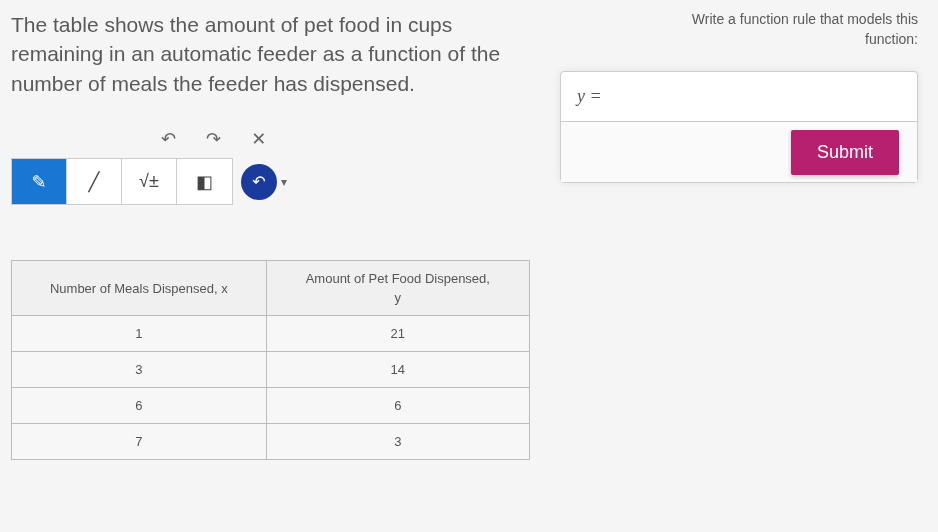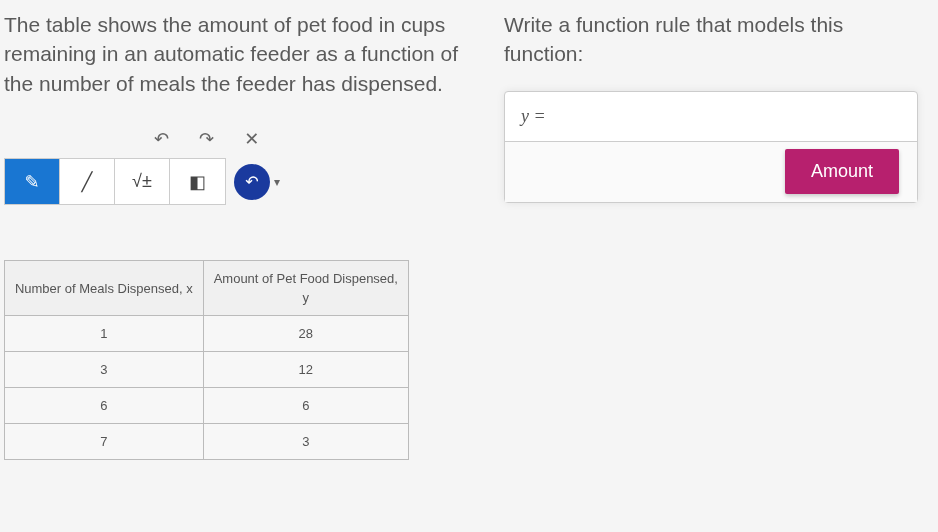--- a/index.html
+++ b/index.html
@@ -7,21 +7,21 @@
       width: 938px;
       height: 532px;
       background: #f5f5f5;
       font-family: Arial, sans-serif;
       color: #555;
       overflow: hidden;
       position: relative;
     }
     .container {
       display: flex;
-      padding: 10px 10px 10px 4px;
+      padding: 10px 10px 10px 11px;
       gap: 30px;
       height: 100%;
     }
     .left-col {
       flex: 0 0 470px;
     }
     .right-col {
       flex: 1;
       padding-right: 10px;
     }
@@ -85,21 +85,21 @@
     .ink-arrow {
       color: #666;
       font-size: 12px;
       margin-left: 4px;
     }
     .toolbar-group { display: flex; align-items: center; }
 
     .data-table {
       margin-top: 55px;
       border-collapse: collapse;
-      width: 405px;
+      width: 519px;
       background: #f0f0f0;
       font-size: 13px;
       color: #555;
     }
     .data-table th, .data-table td {
       border: 1px solid #bbb;
       text-align: center;
       padding: 10px 6px;
     }
     .data-table th {
@@ -108,23 +108,24 @@
       height: 50px;
       vertical-align: middle;
     }
     .data-table td {
       background: #f7f7f7;
       height: 32px;
     }
     .th-sub { display: block; margin-top: 4px; }
 
     .prompt-text {
-      font-size: 21px;
+      font-size: 14px;
       line-height: 1.4;
       color: #5a5a5a;
+      text-align: right;
     }
     .answer-area {
       margin-top: 22px;
       border: 1px solid #ccc;
       border-radius: 4px;
       background: #fff;
       box-shadow: 0 0 8px rgba(0,0,0,0.08);
     }
     .answer-input {
       padding: 14px 16px;
@@ -186,25 +187,25 @@
           <th>Number of Meals Dispensed, x</th>
           <th>
             <span>Amount of Pet Food Dispensed,</span>
             <span class="th-sub">y</span>
           </th>
         </tr>
       </thead>
       <tbody>
         <tr>
           <td>1</td>
-          <td>28</td>
+          <td>21</td>
         </tr>
         <tr>
           <td>3</td>
-          <td>12</td>
+          <td>14</td>
         </tr>
         <tr>
           <td>6</td>
           <td>6</td>
         </tr>
         <tr>
           <td>7</td>
           <td>3</td>
         </tr>
       </tbody>
@@ -213,17 +214,17 @@
 
   <div class="right-col">
     <p class="prompt-text">
       <span>Write a function rule that models this</span><br>
       <span>function:</span>
     </p>
 
     <div class="answer-area">
       <div class="answer-input">y =</div>
       <div class="answer-lower submit-wrap">
-        <button class="submit-btn">Amount</button>
+        <button class="submit-btn">Submit</button>
       </div>
     </div>
   </div>
 </div>
 
 </body></html>

